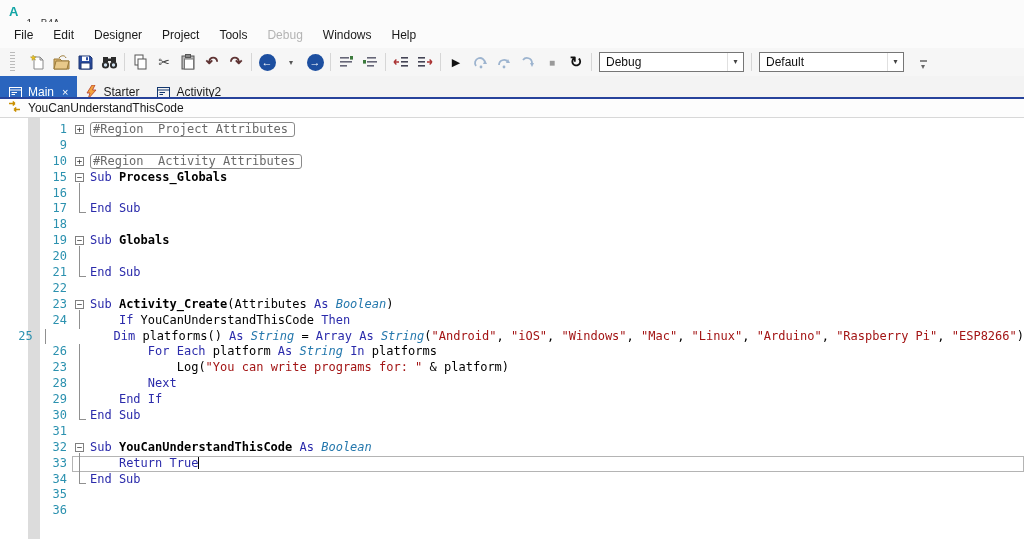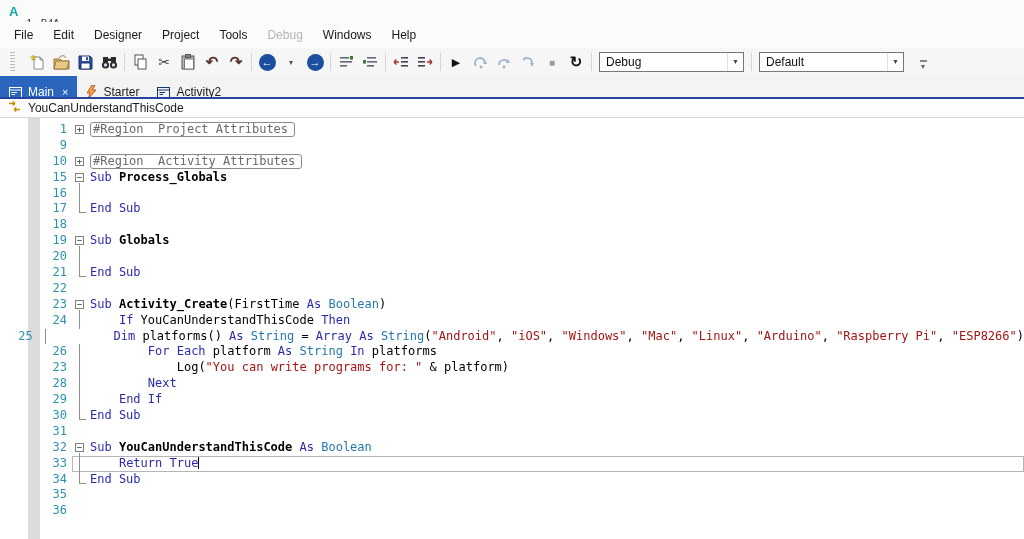--- a/index.html
+++ b/index.html
@@ -60,21 +60,21 @@
   .body.current { box-shadow: inset 0 0 0 1px #b4b4b4; }
   .fold { width:18px; position:relative; }
   .foldbox { position:absolute; left:3px; top:3px; width:9px; height:9px; border:1px solid #808080;
              background:#fff; font-size:9px; line-height:7px; text-align:center; color:#333; }
   .vline { position:absolute; left:7px; width:1px; background:#909090; }
   .vline.full { top:0; bottom:0; }
   .vline.stub { top:13px; bottom:0; }
   .vline.half { top:0; height:11px; }
   .hline { position:absolute; left:7px; top:11px; width:7px; height:1px; background:#909090; }
   .code { flex:1; white-space:pre; color:#000; line-height:15.9px; }
-  .kw { color:var(--kw); } .typ { color:var(--typ); } .str { color:var(--str); }
+  .kw { color:var(--kw); } .typ { color:var(--typ);font-style:italic; } .str { color:var(--str); }
   .name { font-weight:bold; color:#000; } .pln { color:#000; }
   .region-box { display:inline-block; border:1px solid #8a8a8a; border-radius:3px; color:var(--region);
                 padding:0 6px 0 2px; line-height:13px; height:15px; }
   .cursor { display:inline-block; width:1px; height:12px; background:#000; vertical-align:-2px; }
 </style>
 </head>
 <body>
 
 <div class="window">
   <div class="titlebar">
@@ -404,21 +404,21 @@
       </div>
       <div class="row">
         <span class="m1"></span>
         <span class="m2"></span>
         <span class="num">23</span>
         <span class="body">
           <span class="fold">
             <span class="foldbox">−</span>
             <span class="vline stub"></span>
           </span>
-          <span class="code"><span class="kw">Sub </span><span class="name">Activity_Create</span><span class="pln">(FirstTime </span><span class="kw">As </span><span class="typ">Boolean</span><span class="pln">)</span></span>
+          <span class="code"><span class="kw">Sub </span><span class="name">Activity_Create</span><span class="pln">(Attributes </span><span class="kw">As </span><span class="typ">Boolean</span><span class="pln">)</span></span>
         </span>
       </div>
       <div class="row">
         <span class="m1"></span>
         <span class="m2"></span>
         <span class="num">24</span>
         <span class="body">
           <span class="fold">
             <span class="vline full"></span>
           </span>

